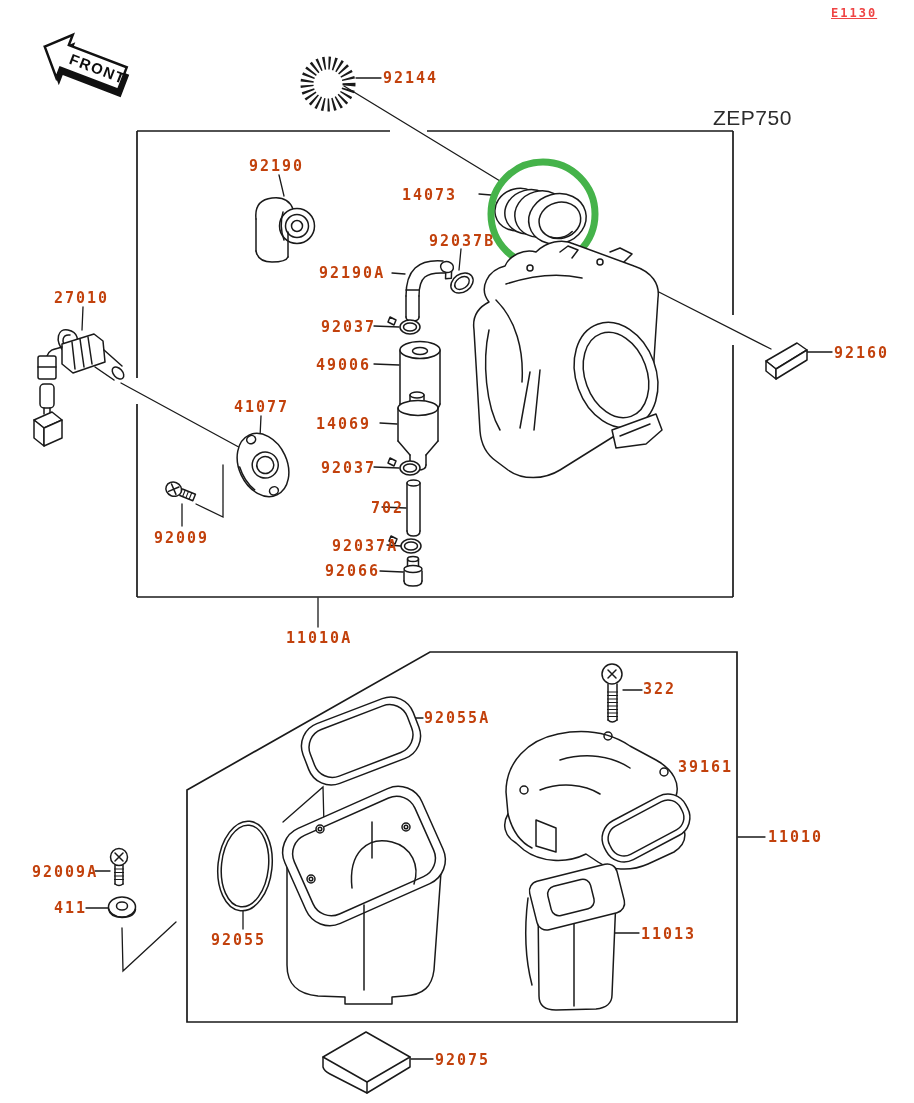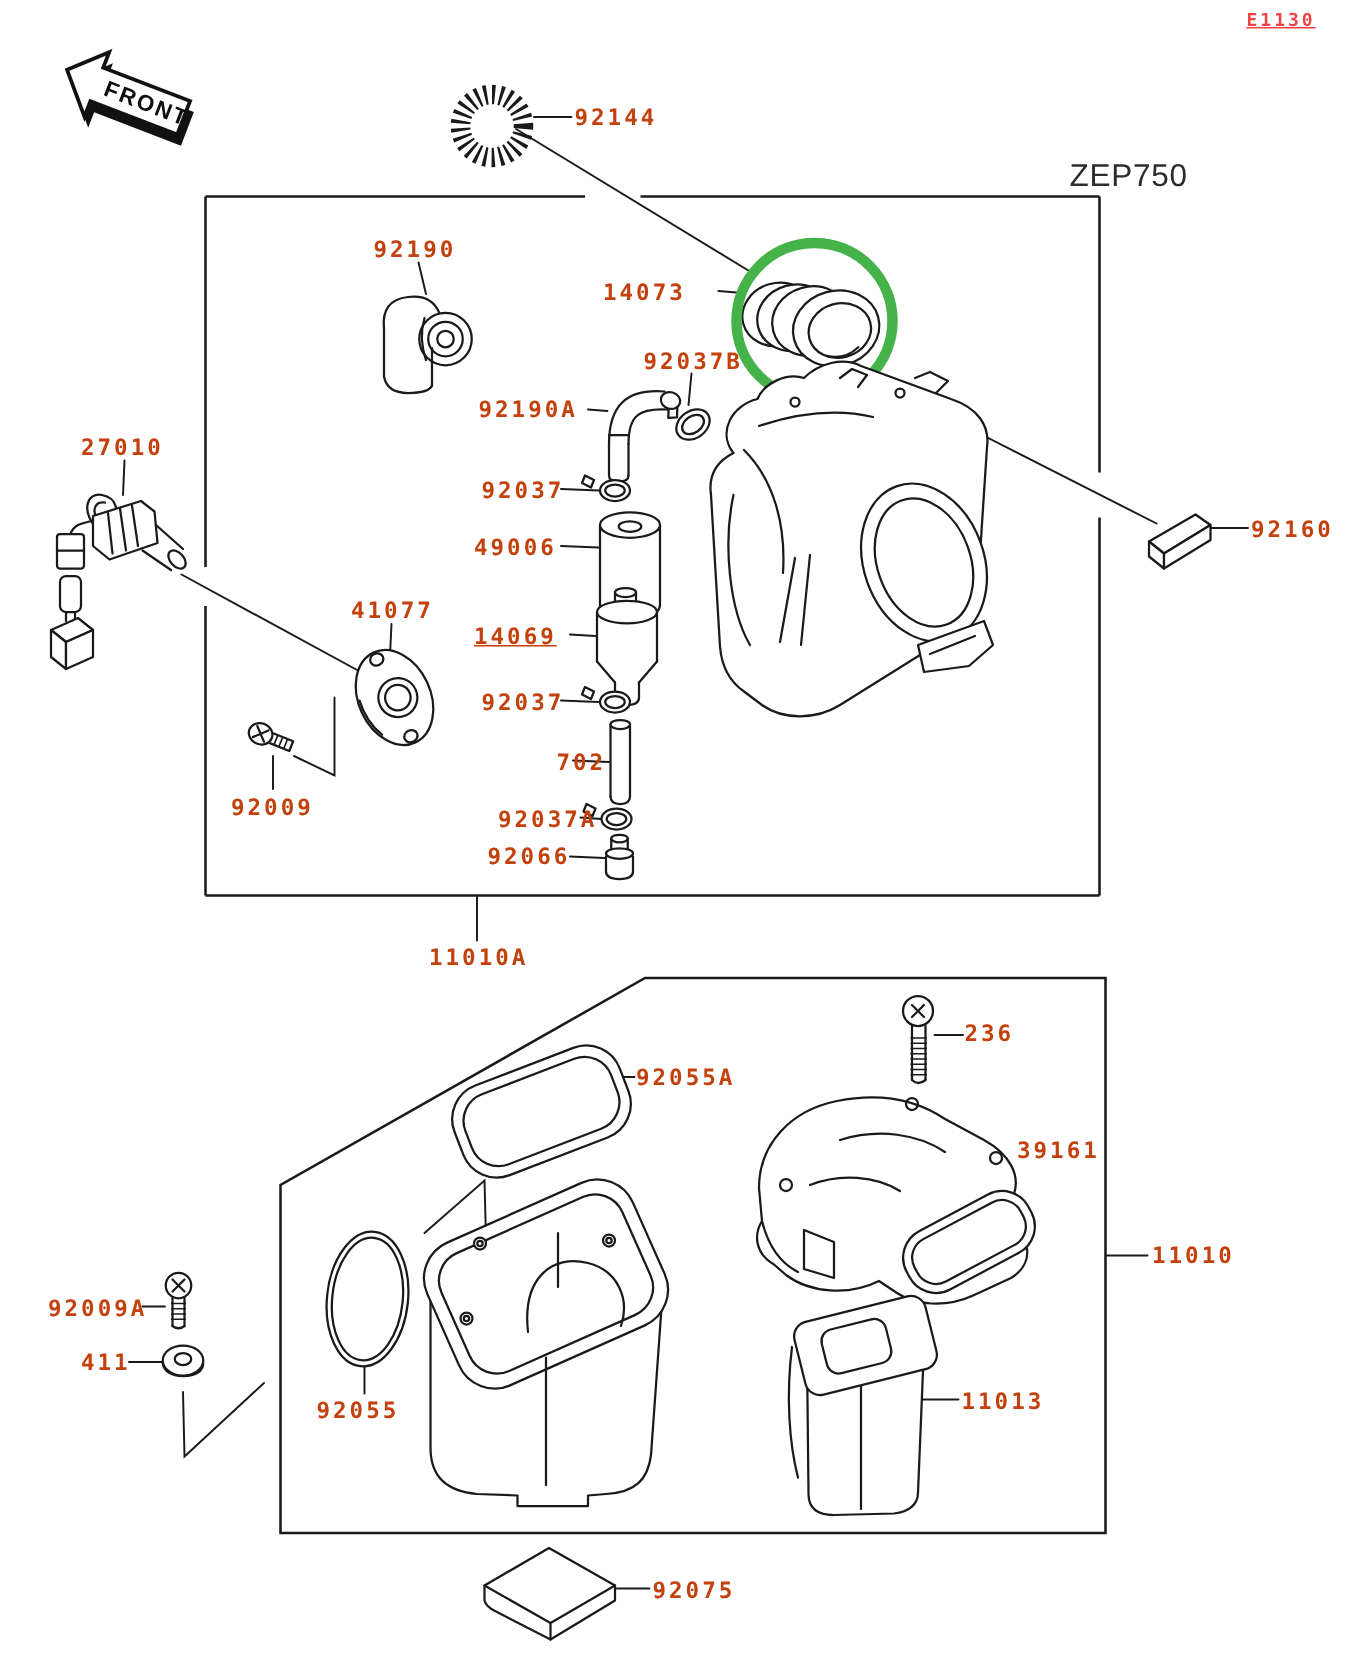--- a/index.html
+++ b/index.html
@@ -334,30 +334,30 @@
 
   <div class="part-label" style="left:383px; top:69px;">92144</div>
   <div class="part-label" style="left:249px; top:157px;">92190</div>
   <div class="part-label" style="left:402px; top:186px;">14073</div>
   <div class="part-label" style="left:429px; top:232px;">92037B</div>
   <div class="part-label" style="left:319px; top:264px;">92190A</div>
   <div class="part-label" style="left:54px;  top:289px;">27010</div>
   <div class="part-label" style="left:321px; top:318px;">92037</div>
   <div class="part-label" style="left:316px; top:356px;">49006</div>
   <div class="part-label" style="left:234px; top:398px;">41077</div>
-  <div class="part-label" style="left:316px; top:415px;text-decoration:underline;">14069</div>
+  <div class="part-label" style="left:316px; top:415px;">14069</div>
   <div class="part-label" style="left:321px; top:459px;">92037</div>
   <div class="part-label" style="left:347px; top:499px;margin-left:24px;">702</div>
   <div class="part-label" style="left:154px; top:529px;">92009</div>
   <div class="part-label" style="left:308px; top:537px;margin-left:24px;">92037A</div>
   <div class="part-label" style="left:325px; top:562px;">92066</div>
   <div class="part-label" style="left:834px; top:344px;">92160</div>
   <div class="part-label" style="left:286px; top:629px;">11010A</div>
   <div class="part-label" style="left:424px; top:709px;">92055A</div>
-  <div class="part-label" style="left:643px; top:680px;">236</div>
+  <div class="part-label" style="left:643px; top:680px;">322</div>
   <div class="part-label" style="left:666px; top:758px;margin-left:12px;">39161</div>
   <div class="part-label" style="left:768px; top:828px;">11010</div>
   <div class="part-label" style="left:32px;  top:863px;">92009A</div>
   <div class="part-label" style="left:54px;  top:899px;">411</div>
   <div class="part-label" style="left:211px; top:931px;">92055</div>
   <div class="part-label" style="left:641px; top:925px;">11013</div>
   <div class="part-label" style="left:435px; top:1051px;">92075</div>
 
 </div>
 

